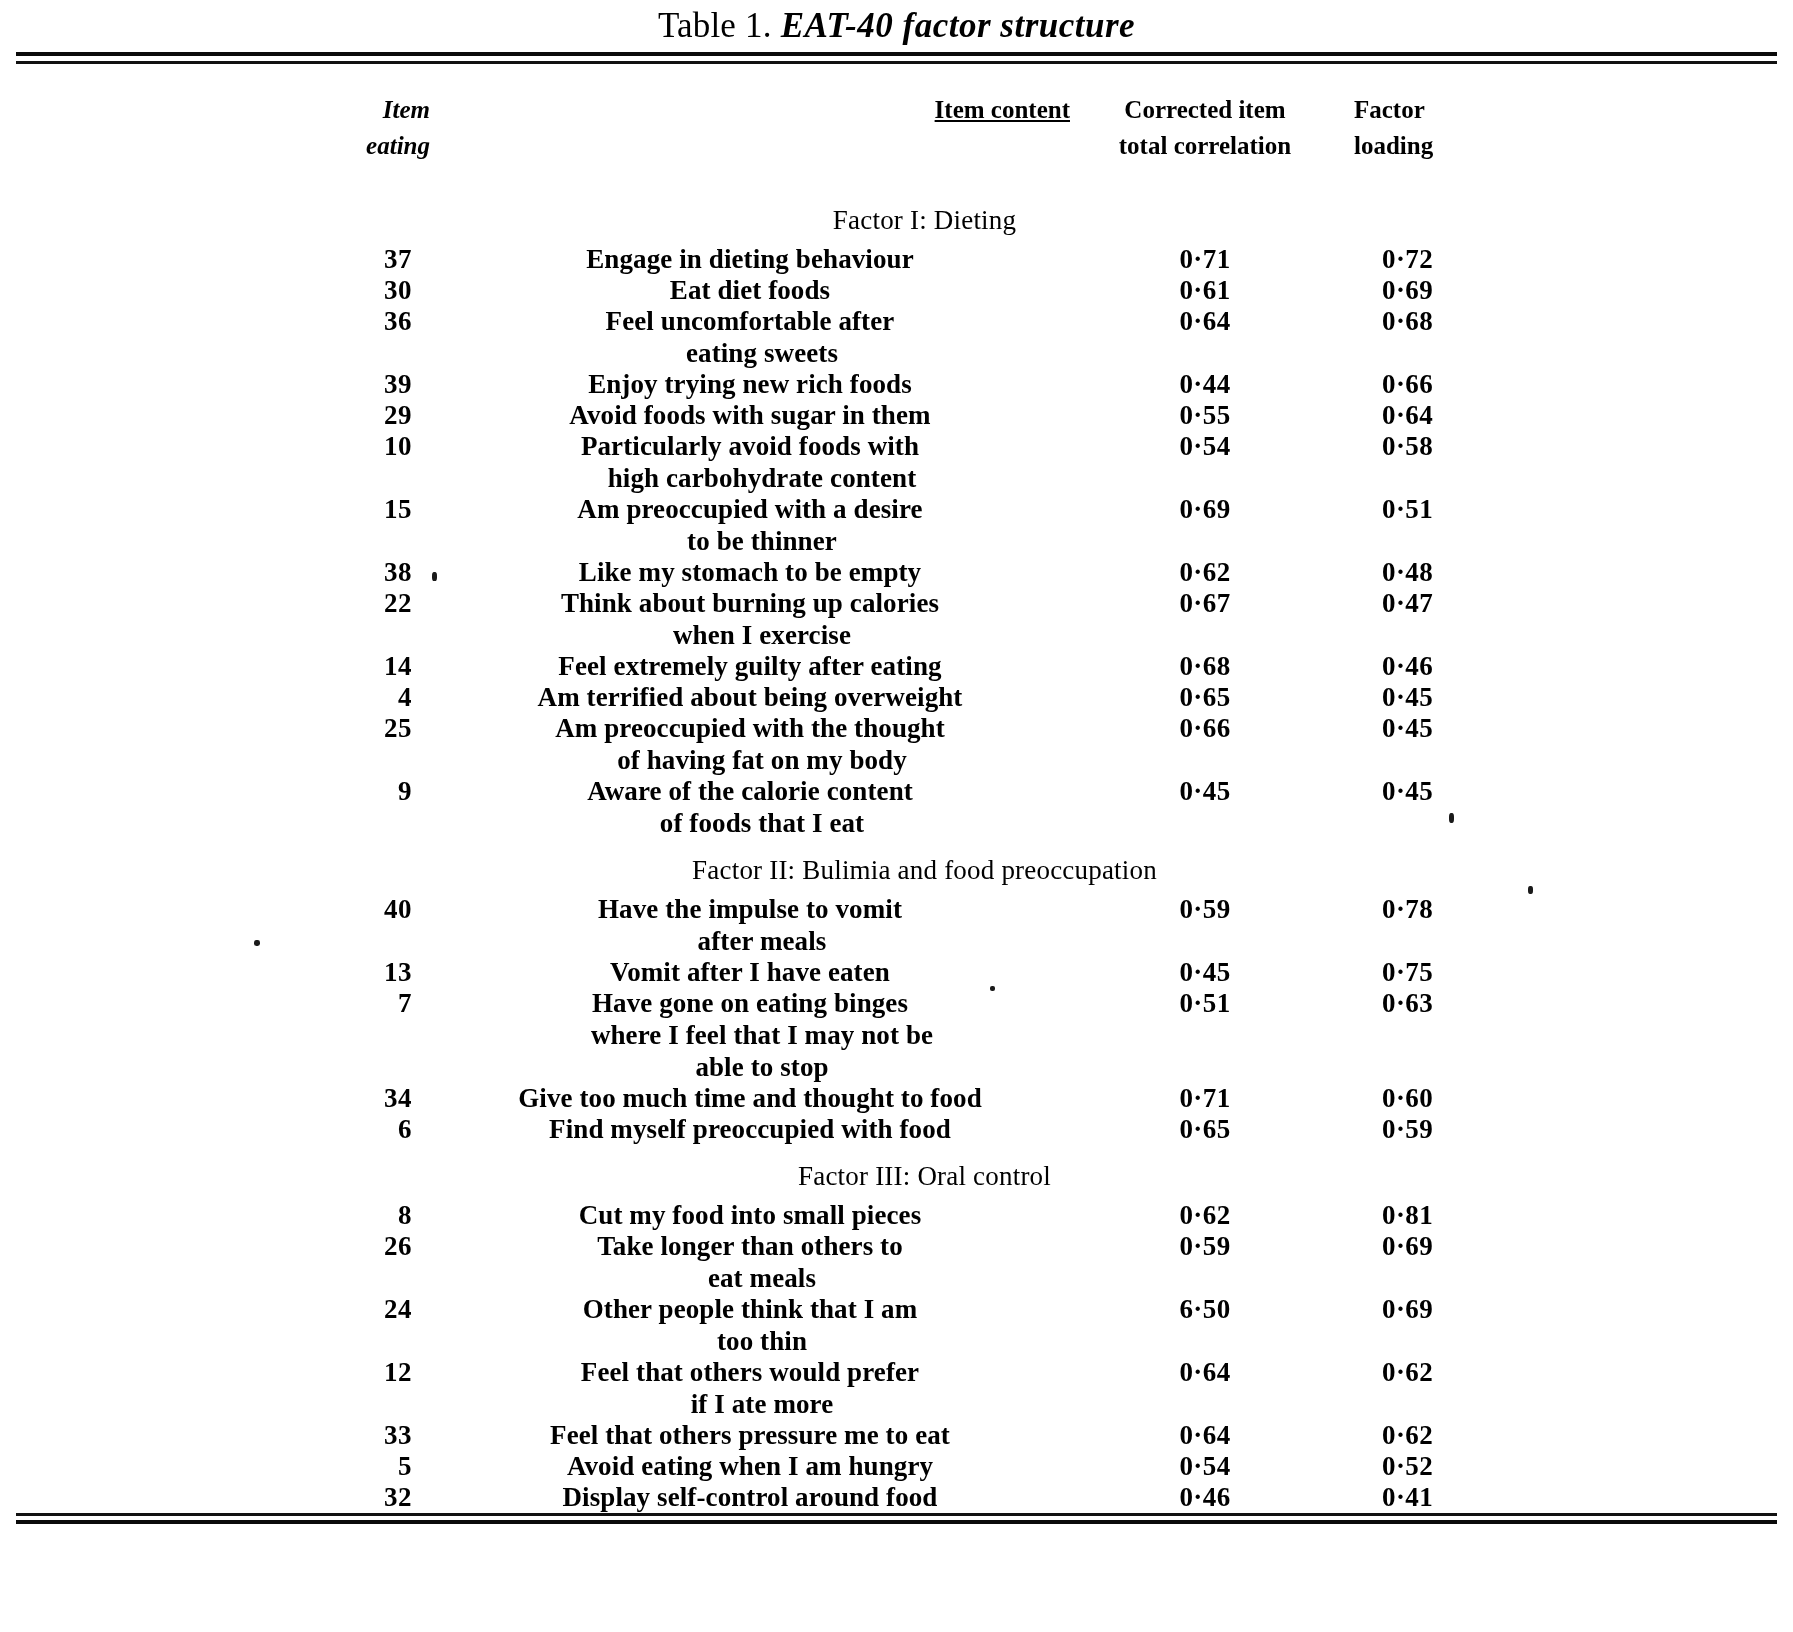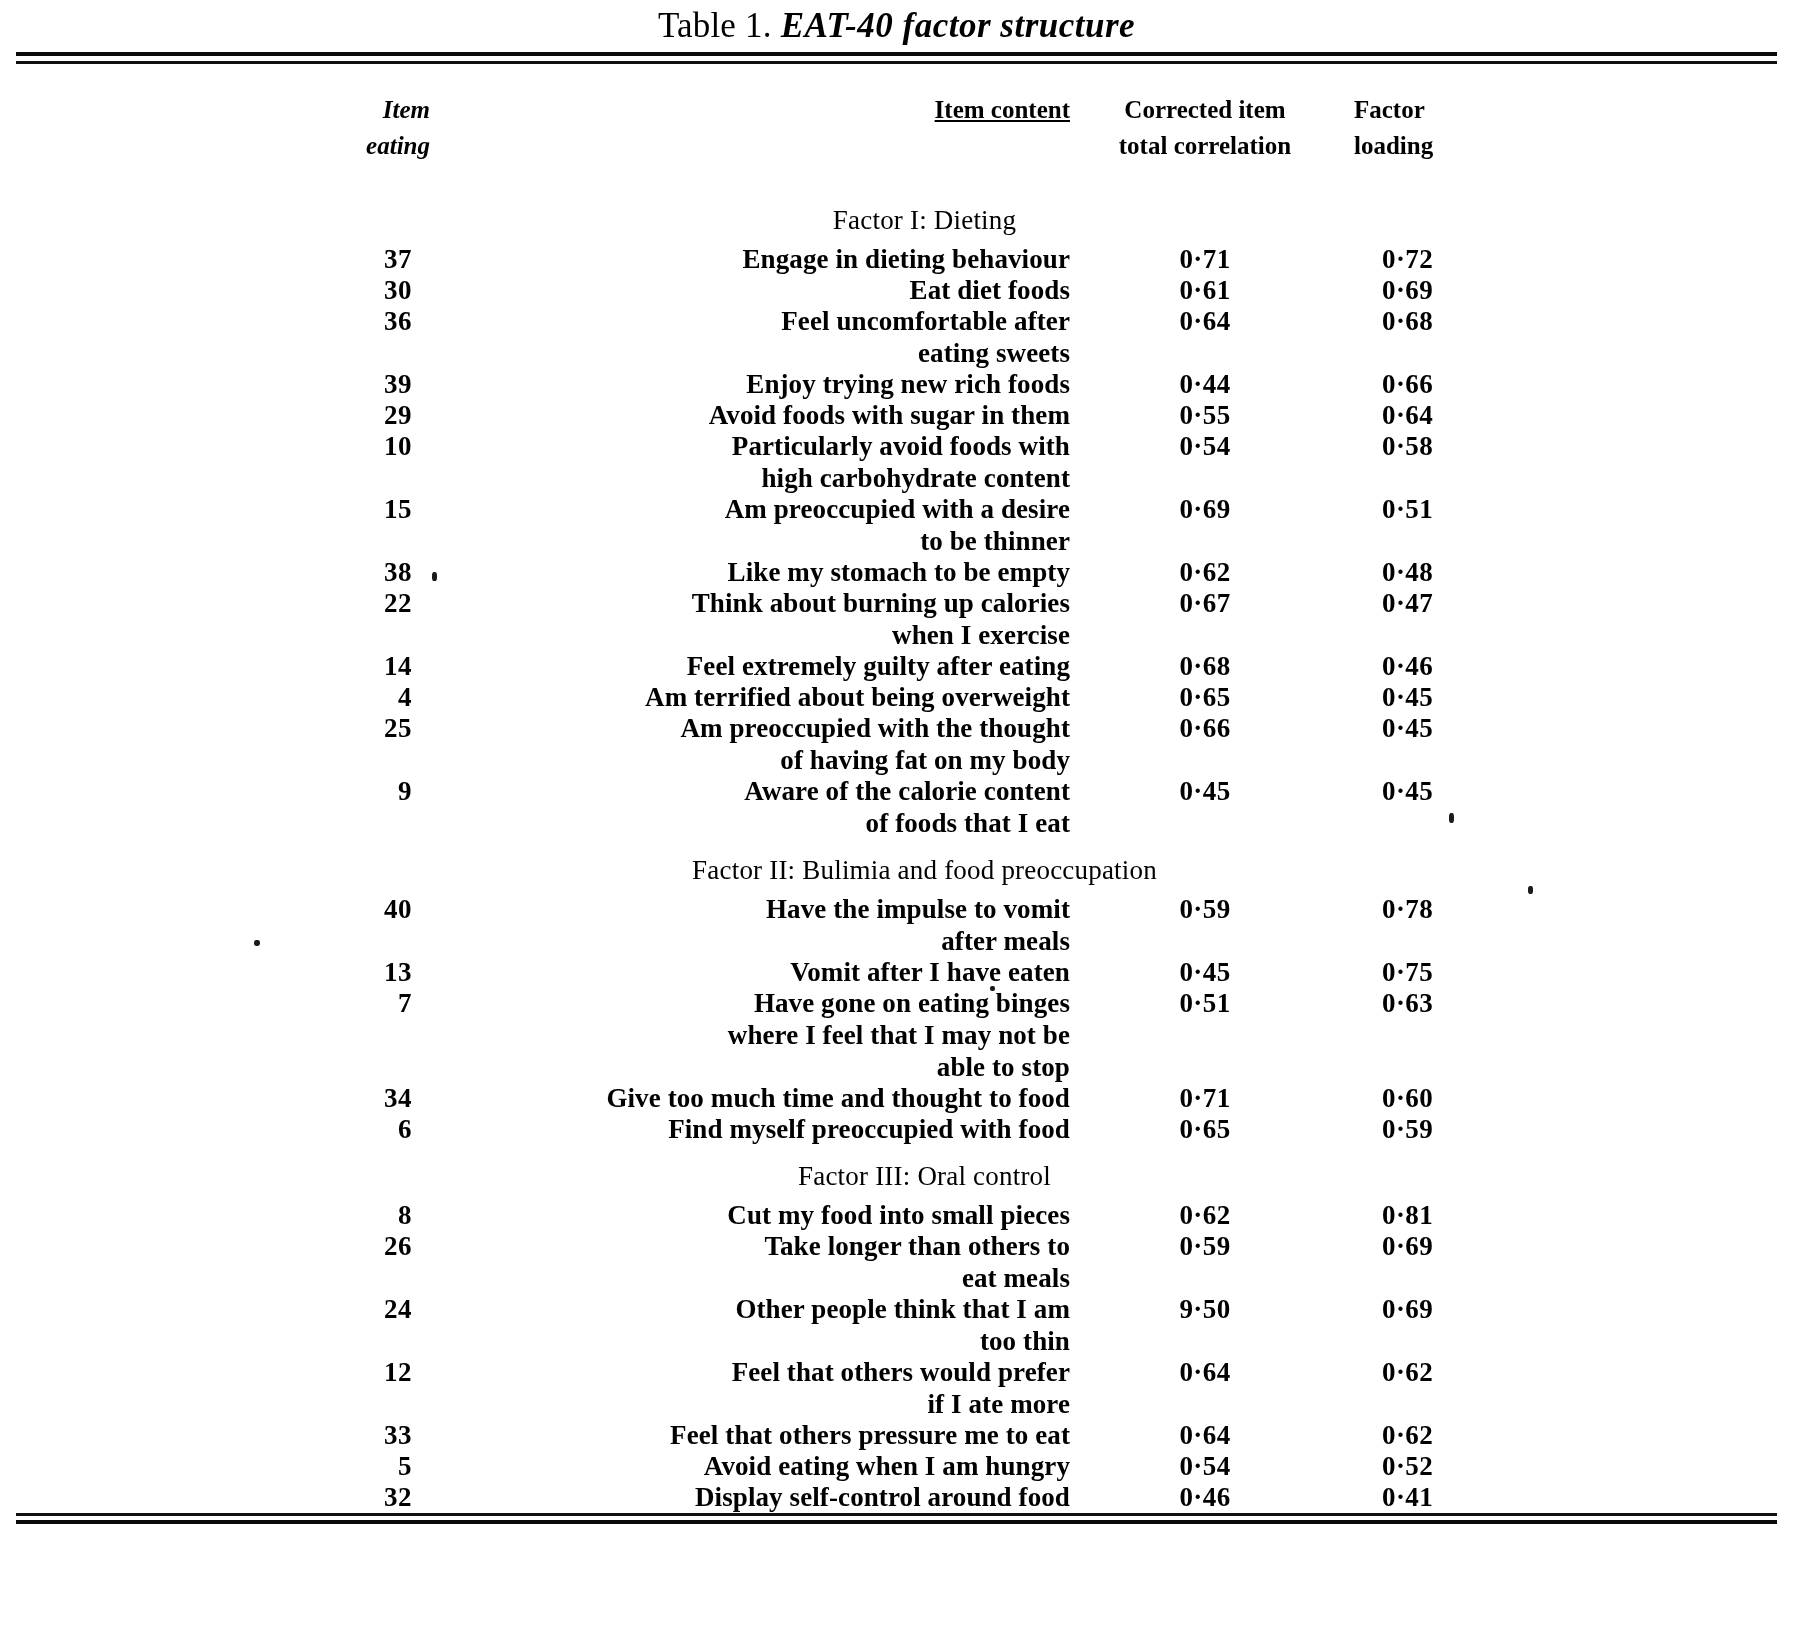--- a/index.html
+++ b/index.html
@@ -94,21 +94,21 @@
 
   tr.item-row td { padding-top: 2px; padding-bottom: 2px; }
 
   td.num {
     text-align: right;
     padding-right: 18px;
     white-space: nowrap;
     letter-spacing: 0.5px;
   }
   td.content {
-    text-align: right;
+    text-align: center;
     letter-spacing: 0.1px;
   }
   td.content .cont-line { display: block; white-space: nowrap; }
   td.content .cont-line + .cont-line { padding-left: 24px; padding-top: 5px; }
   td.corr {
     text-align: center;
     letter-spacing: 0.4px;
     white-space: nowrap;
     margin-top: 20px;
   }
@@ -391,21 +391,21 @@
           <td class="corr">0·59</td>
           <td class="load">0·69</td>
           <td></td>
         </tr>
         <tr class="item-row">
           <td class="num">24</td>
           <td class="content">
             <span class="cont-line">Other people think that I am</span>
             <span class="cont-line">too thin</span>
           </td>
-          <td class="corr">9·50</td>
+          <td class="corr">6·50</td>
           <td class="load">0·69</td>
           <td></td>
         </tr>
         <tr class="item-row">
           <td class="num">12</td>
           <td class="content">
             <span class="cont-line">Feel that others would prefer</span>
             <span class="cont-line">if I ate more</span>
           </td>
           <td class="corr">0·64</td>

